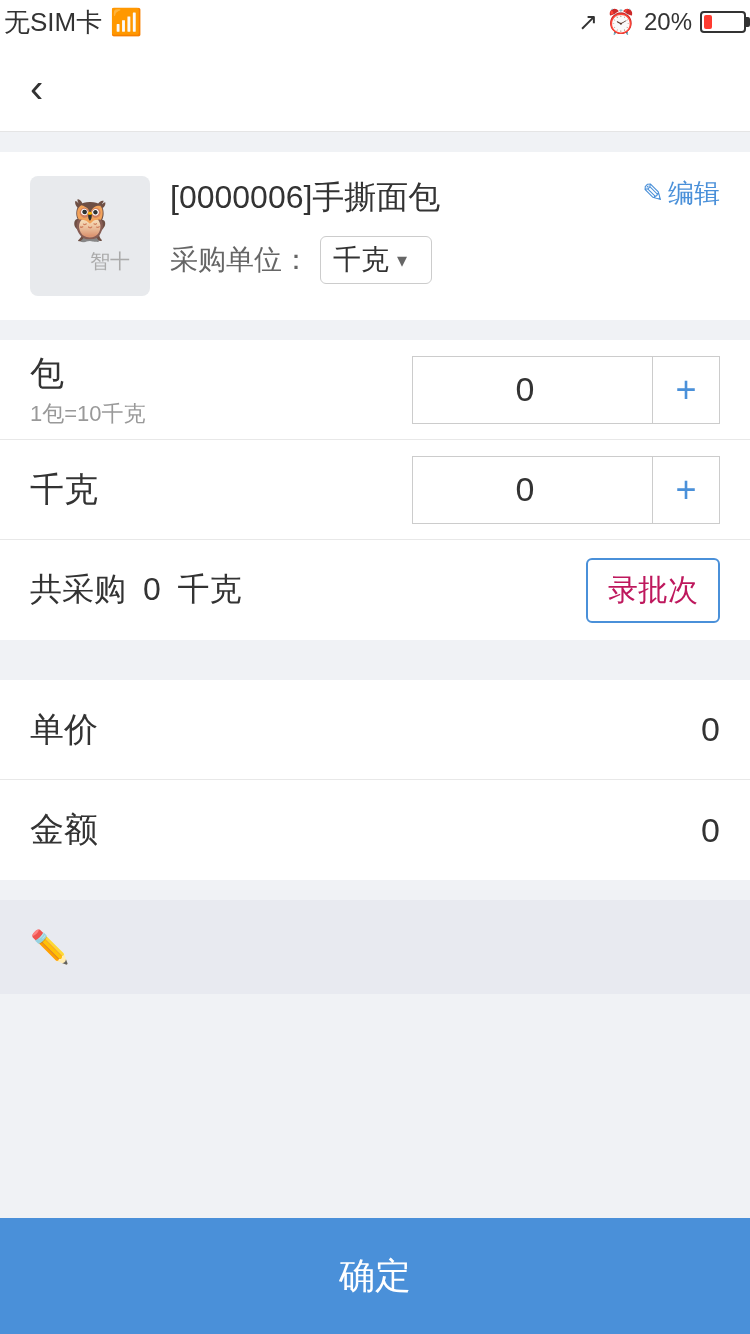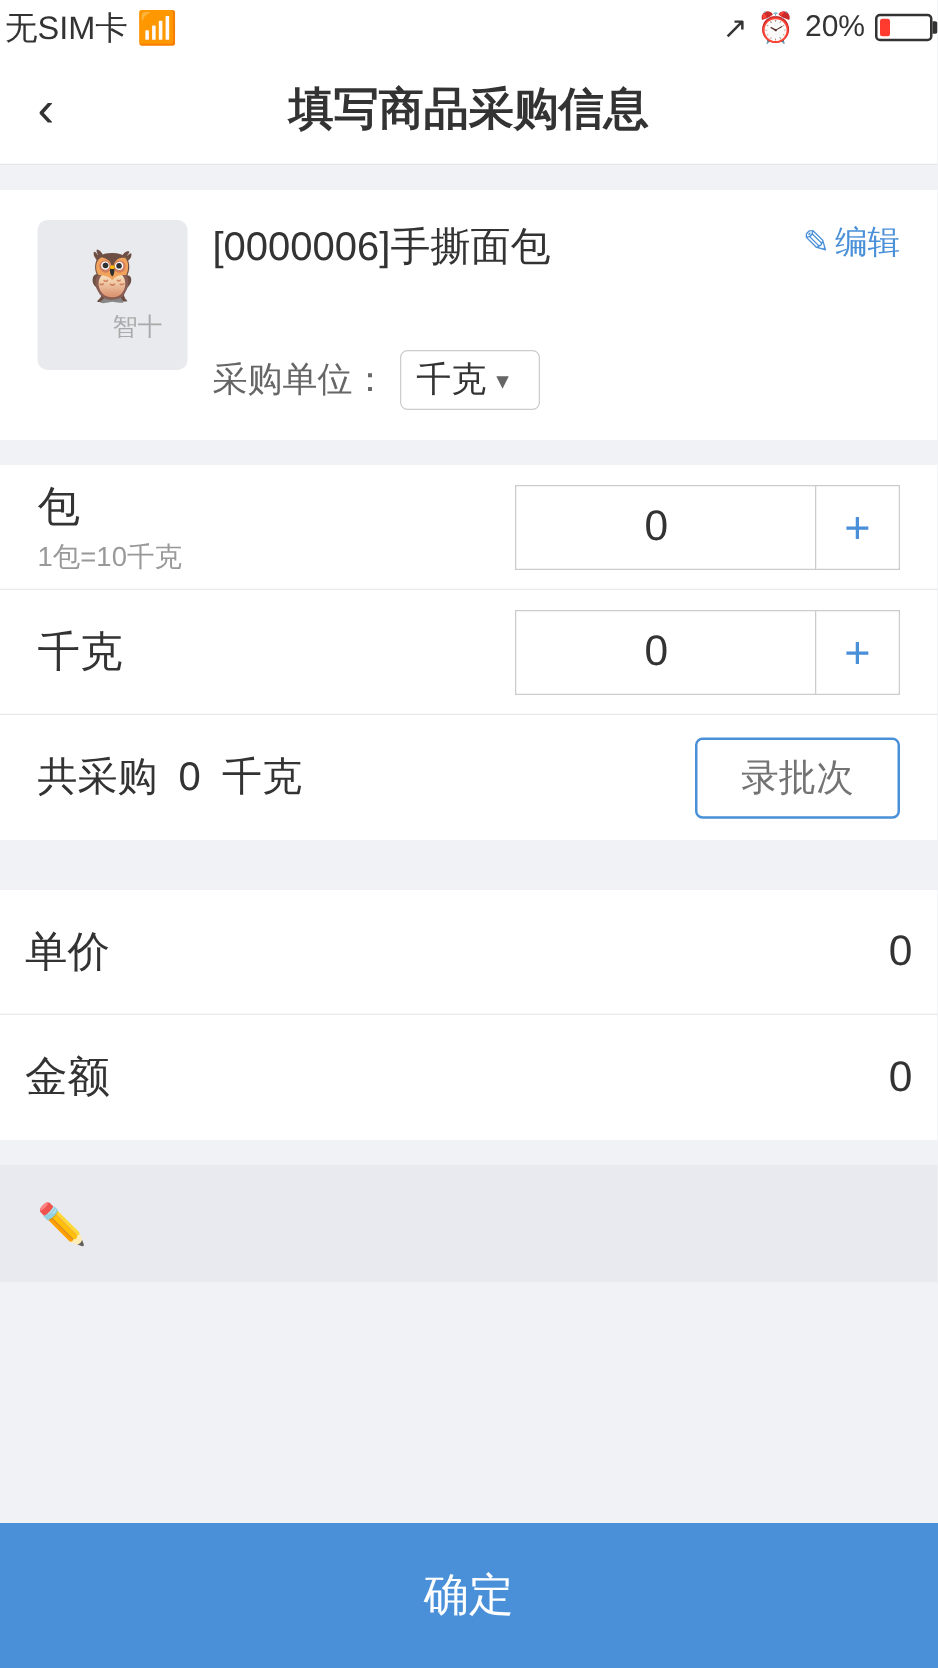--- a/index.html
+++ b/index.html
@@ -241,38 +241,38 @@
       padding: 0 30px;
       height: 100px;
       background: #fff;
     }
     .summary-text {
       font-size: 32px;
       color: #333;
     }
     .batch-btn {
       border: 2px solid #4a90d9;
-      color: #737373;
+      color: #be185d;
       background: #fff;
       font-size: 30px;
-      padding: 10px 35px;
+      padding: 10px 20px;
       border-radius: 6px;
       cursor: pointer;
     }
 
     
     .price-section {
       background: #fff;
       margin-top: 20px;
     }
     .price-row {
       display: flex;
       align-items: center;
       justify-content: space-between;
-      padding: 0 20px;
+      padding: 0 30px;
       height: 100px;
       border-bottom: 1px solid #e8e8e8;
     }
     .price-row:last-child {
       border-bottom: none;
     }
     .price-row-label {
       font-size: 34px;
       color: #333;
     }
@@ -343,40 +343,39 @@
     <span>⏰</span>
     <span>20%</span>
     <div class="battery-icon">
       <div class="battery-fill"></div>
     </div>
   </div>
 </div>
 
 <div class="nav-bar">
   <span class="nav-back">‹</span>
-  <span class="nav-title">填写商品采购信息</span>
 </div>
 
 <div class="main-content">
 
   <div class="product-card">
     <div class="product-thumb">
       <span class="product-thumb-owl">🦉</span>
       <span class="product-thumb-text">智十</span>
     </div>
     <div class="product-info">
       <div class="product-header">
         <span class="product-name">[0000006]手撕面包</span>
         <span class="product-edit">
           <span>✎</span>
           <span>编辑</span>
         </span>
       </div>
       <div class="product-unit-row">
-        <div style="display:flex;align-items:center;gap:10px;margin-top:44px;">
+        <div style="display:flex;align-items:center;gap:10px;">
           <span class="unit-label">采购单位：</span>
           <div class="unit-select">
             <span>千克</span>
             <span class="unit-select-arrow">▾</span>
           </div>
         </div>
       </div>
     </div>
   </div>
 

